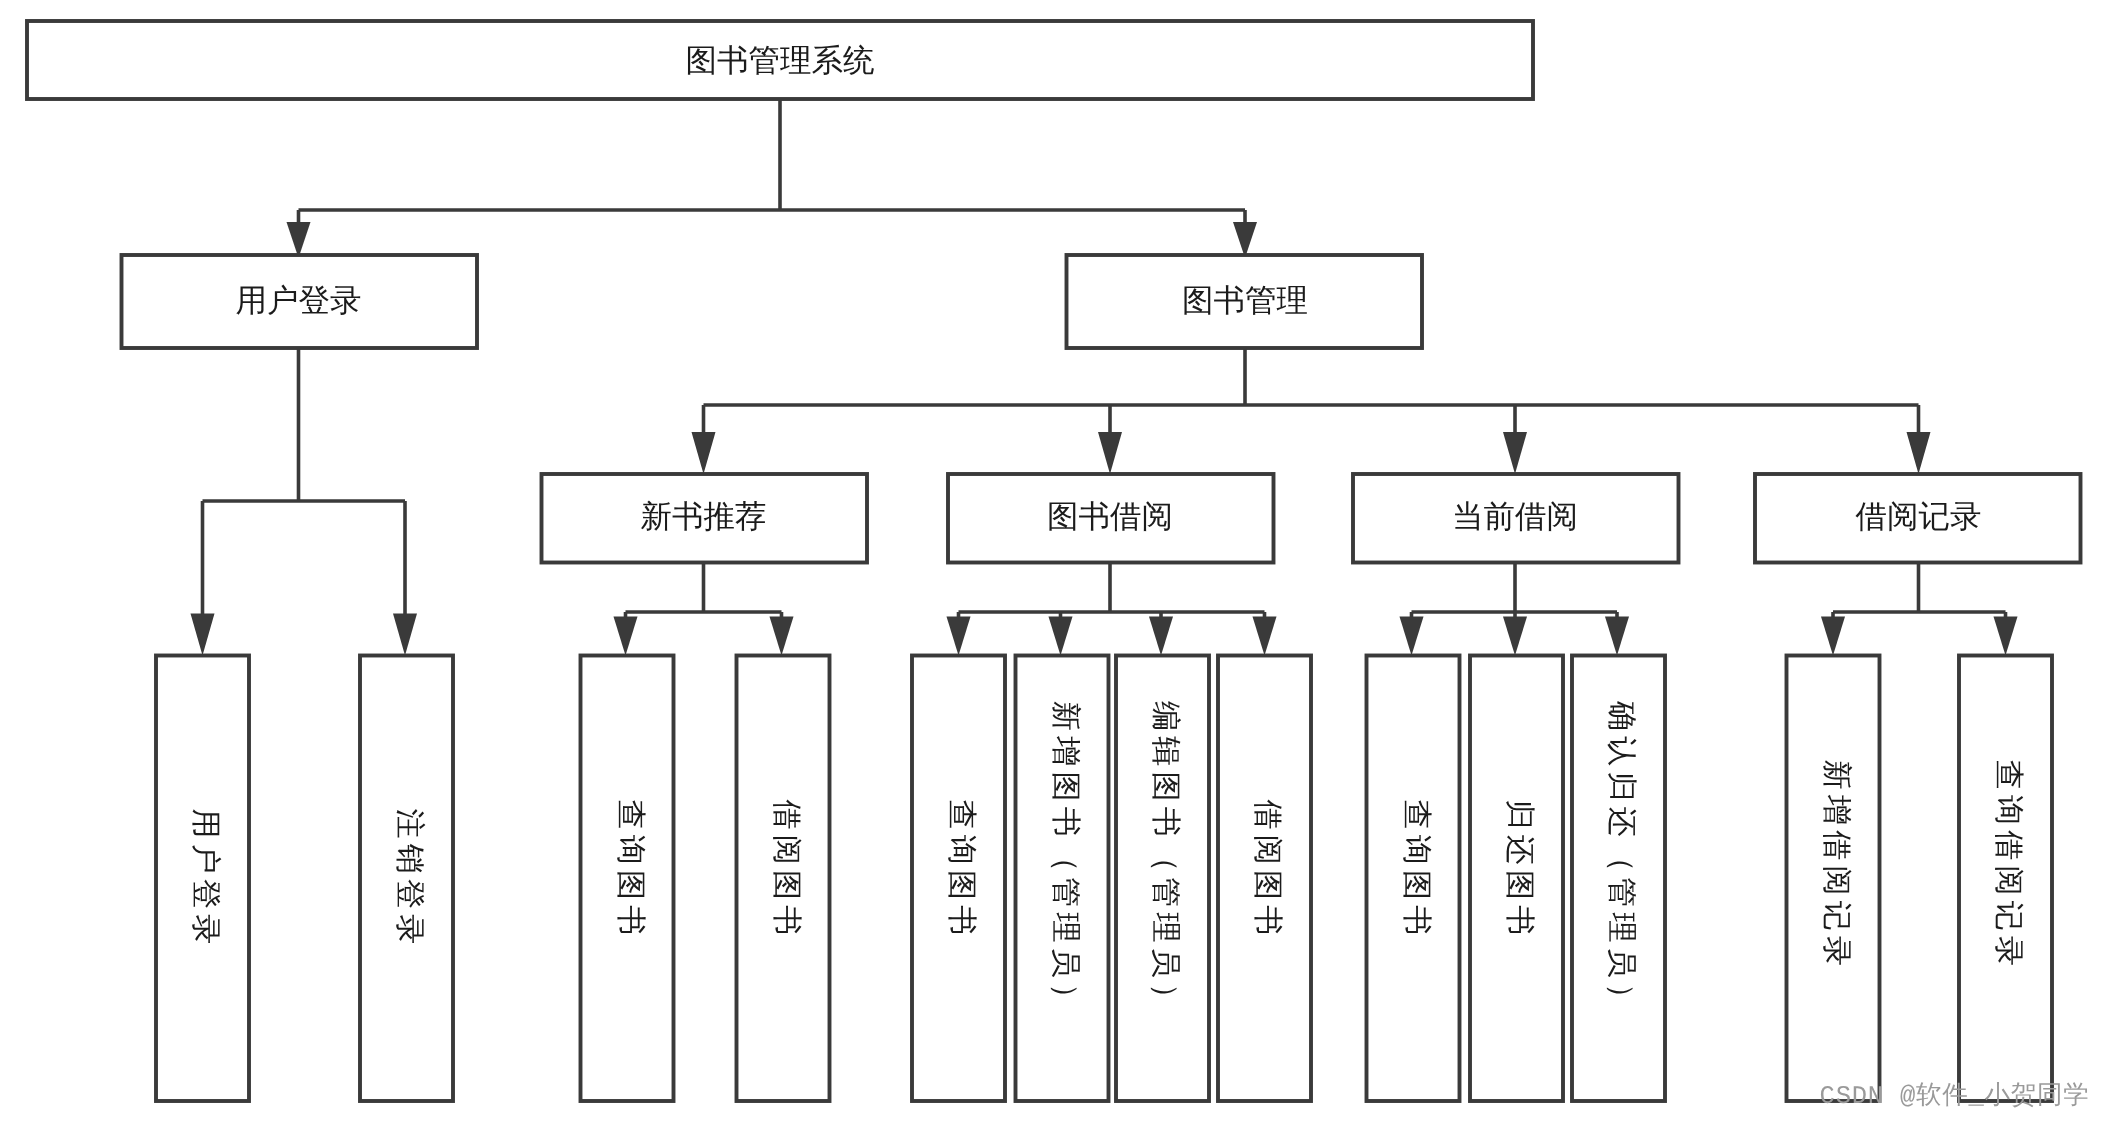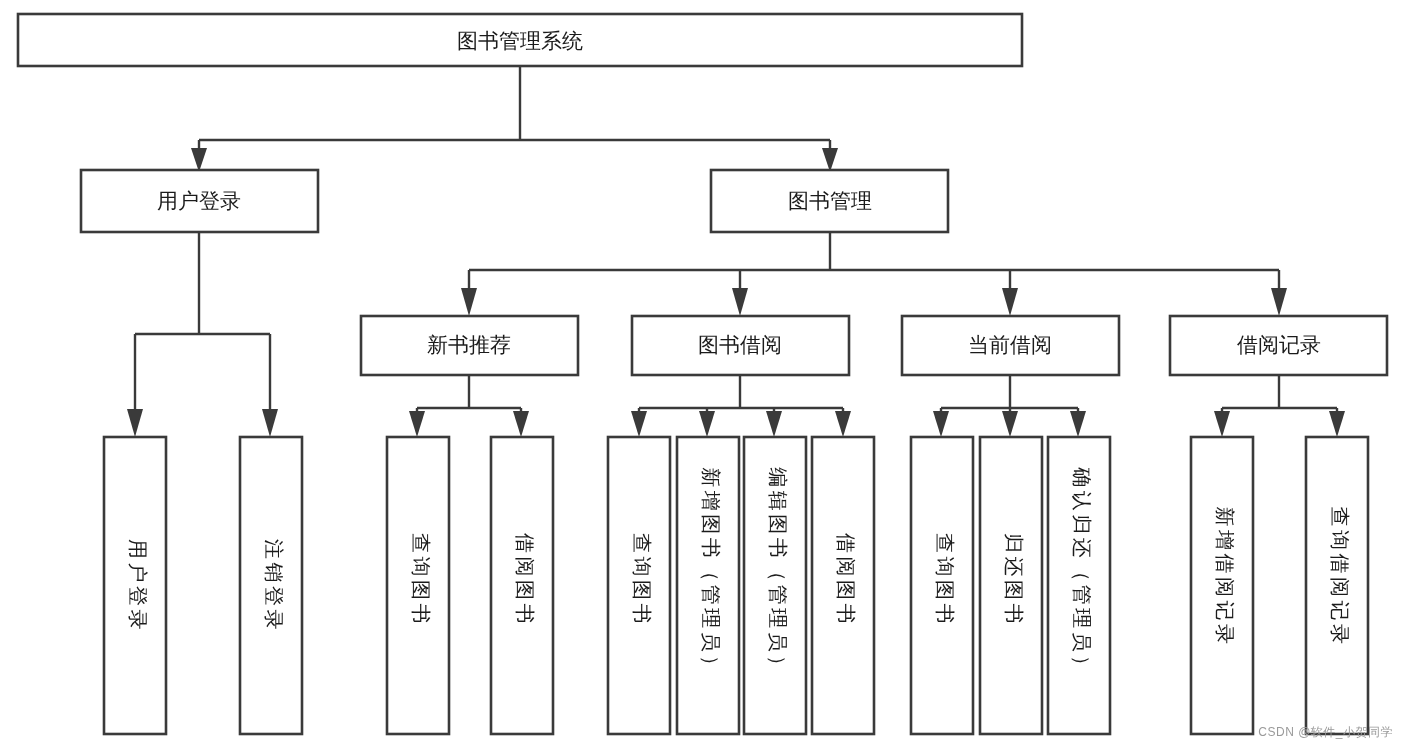--- a/index.html
+++ b/index.html
@@ -41,22 +41,22 @@
     fill: none;
   }
   .arrow-head {
     fill: #3a3a3a;
     stroke: none;
   }
   .watermark {
     position: absolute;
     right: 12px;
     bottom: 6px;
-    font-family: Liberation Sans, sans-serif;
-    font-size: 12px;
+    font-family: Liberation Mono, monospace;
+    font-size: 17px;
     color: #9a9a9a;
     letter-spacing: 0.5px;
     white-space: nowrap;
     pointer-events: none;
   }
 </style>
 </head>
 <body>
 
 <svg id="diagram" viewBox="0 0 1405 747" xmlns="http://www.w3.org/2000/svg">

